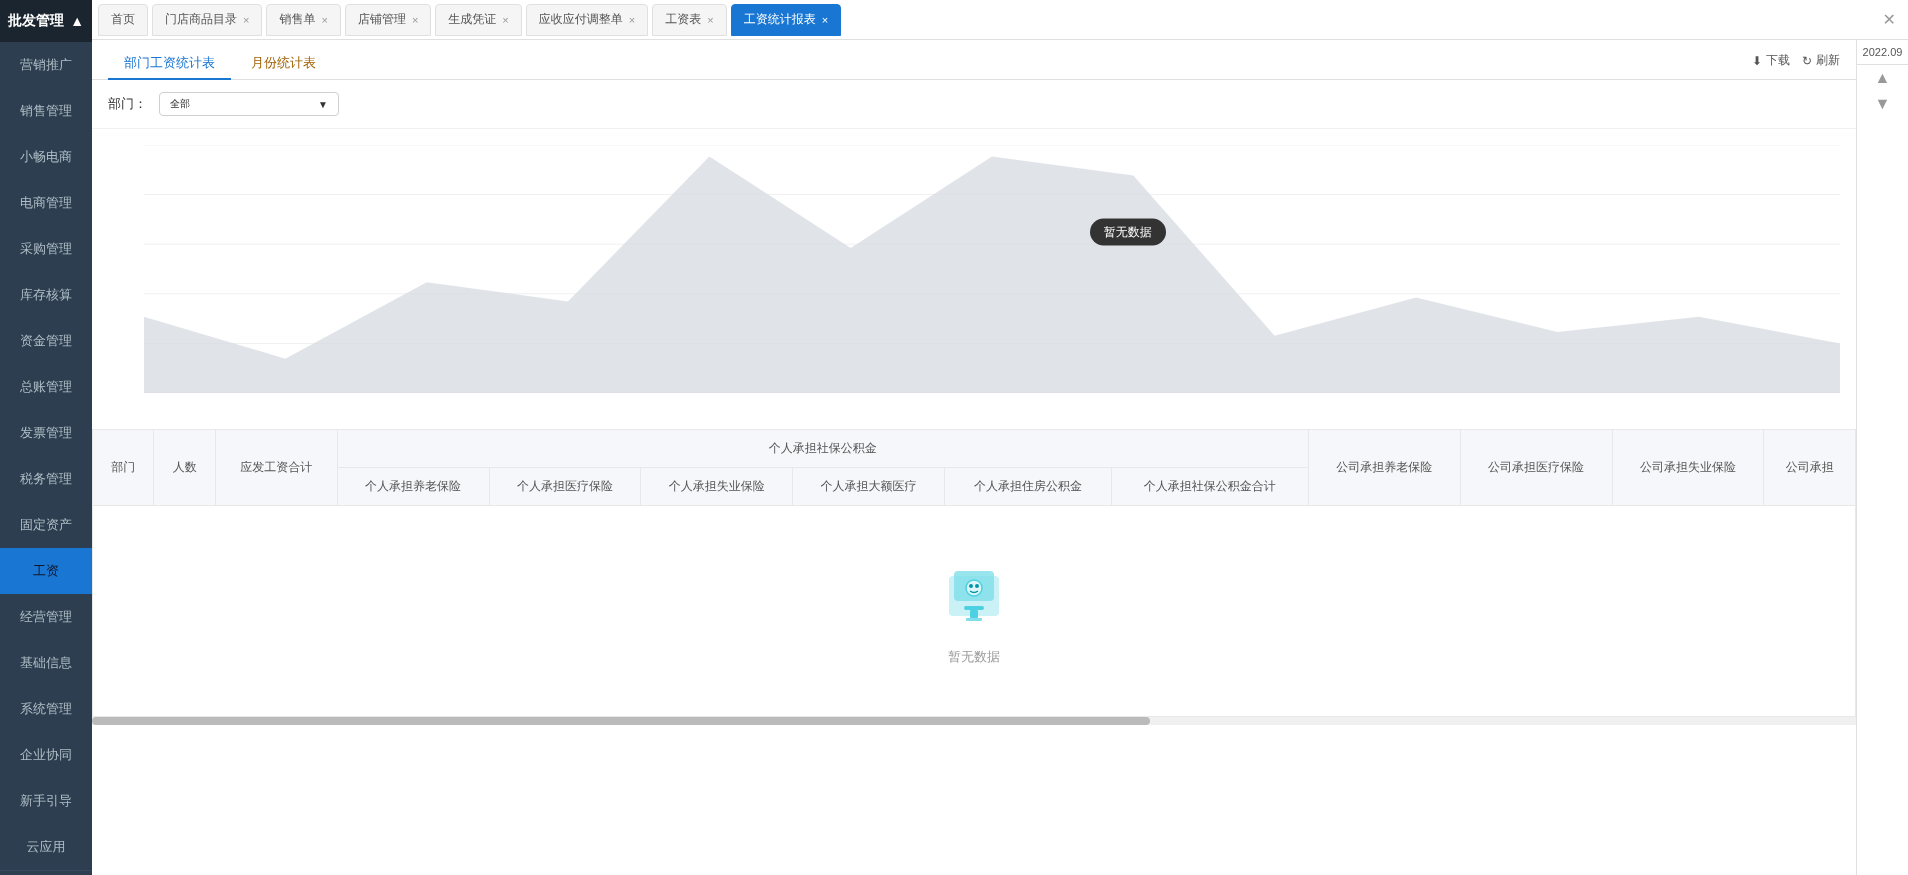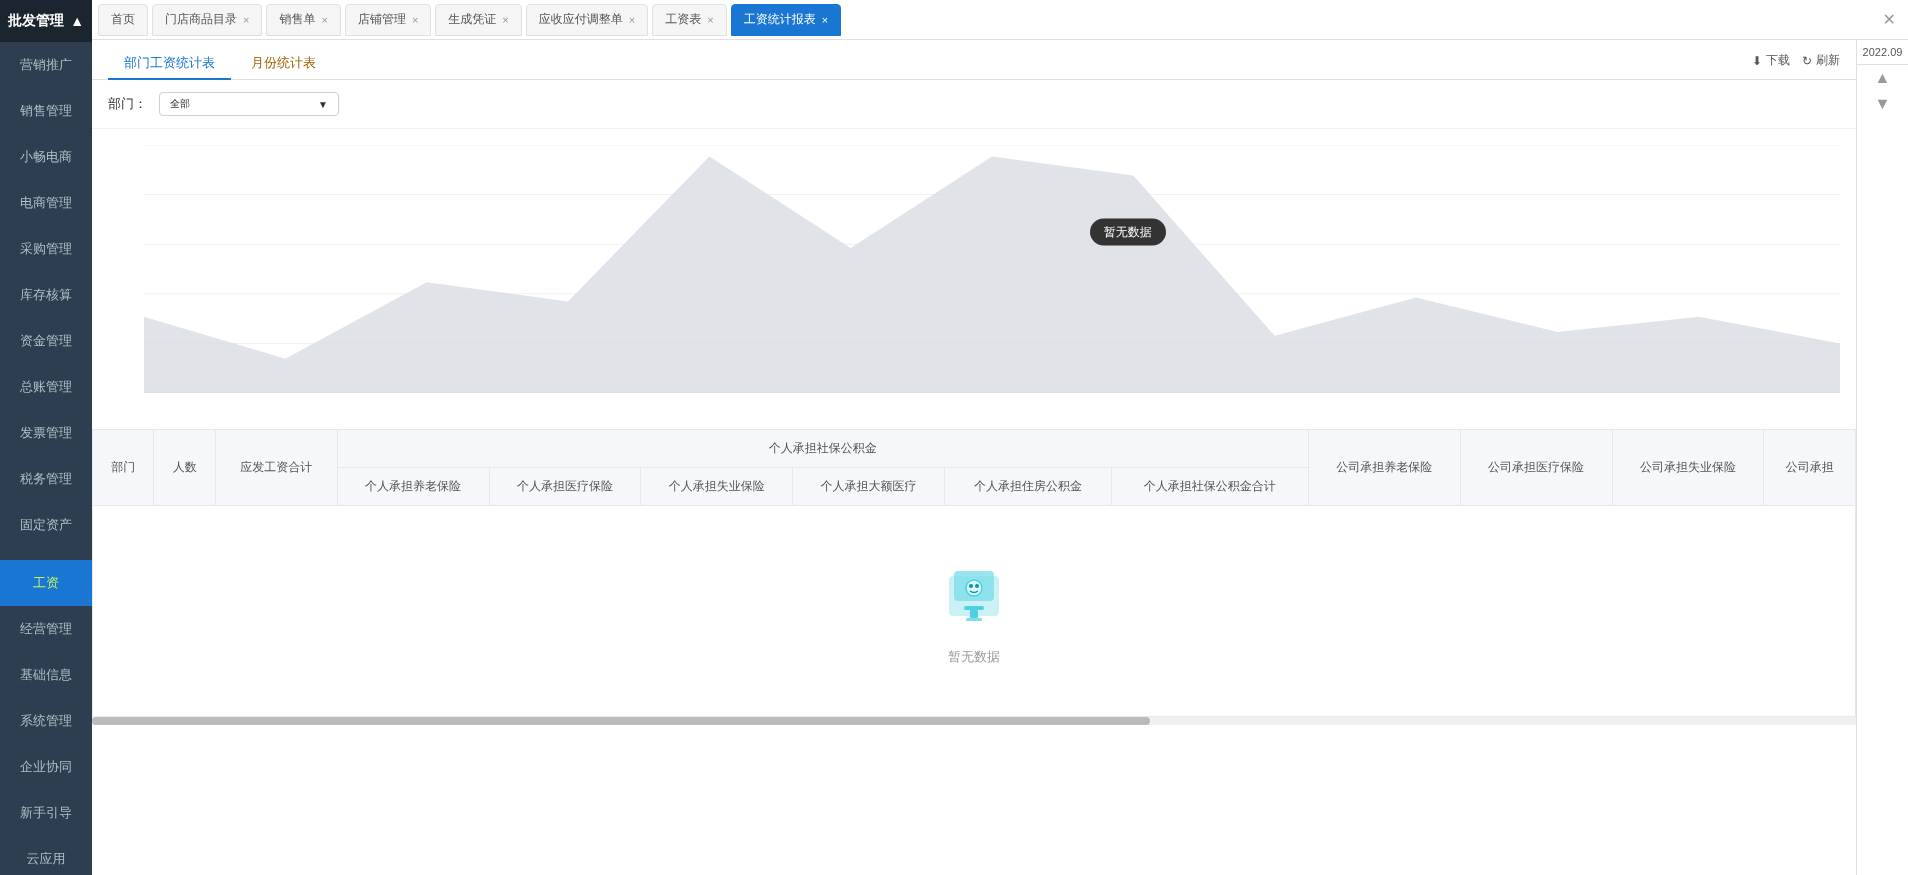--- a/index.html
+++ b/index.html
@@ -2,21 +2,21 @@
 <html><head>
   <meta charset="utf-8">
   <style>
     * { margin: 0; padding: 0; box-sizing: border-box; }
     body { font-family: "Microsoft YaHei", "PingFang SC", sans-serif; font-size: 13px; display: flex; height: 875px; overflow: hidden; background: #f0f2f5; }
 
     
     .sidebar { width: 92px; background: #2c3e50; color: #fff; display: flex; flex-direction: column; height: 100%; flex-shrink: 0; }
     .sidebar-header { background: #1a252f; padding: 12px 8px; font-size: 14px; font-weight: bold; display: flex; align-items: center; justify-content: space-between; height: 48px; }
     .sidebar-item { padding: 14px 8px; text-align: center; cursor: pointer; font-size: 13px; color: #b0bec5; transition: background 0.2s; }
-    .sidebar-item.active { background: #1976d2; color: #bef264; margin-top: 12px; }
+    .sidebar-item.active { background: #1976d2; color: #0f172a; }
     .sidebar-footer { margin-top: auto; padding: 14px 8px; text-align: center; color: #b0bec5; border-top: 1px solid #34495e; cursor: pointer; }
 
     
     .main { flex: 1; display: flex; flex-direction: column; overflow: hidden; }
 
     
     .tab-bar { display: flex; align-items: center; background: #fff; border-bottom: 1px solid #e0e0e0; height: 40px; overflow: hidden; padding: 0 4px; flex-shrink: 0; }
     .tab { display: flex; align-items: center; padding: 0 12px; height: 32px; border: 1px solid #e0e0e0; border-radius: 4px 4px 0 0; margin: 0 2px; cursor: pointer; font-size: 12px; color: #555; background: #f5f5f5; white-space: nowrap; }
     .tab.active { background: #1976d2; color: #fff; border-color: #1976d2; }
     .tab .tab-close { margin-left: 6px; font-size: 11px; color: #999; cursor: pointer; }

